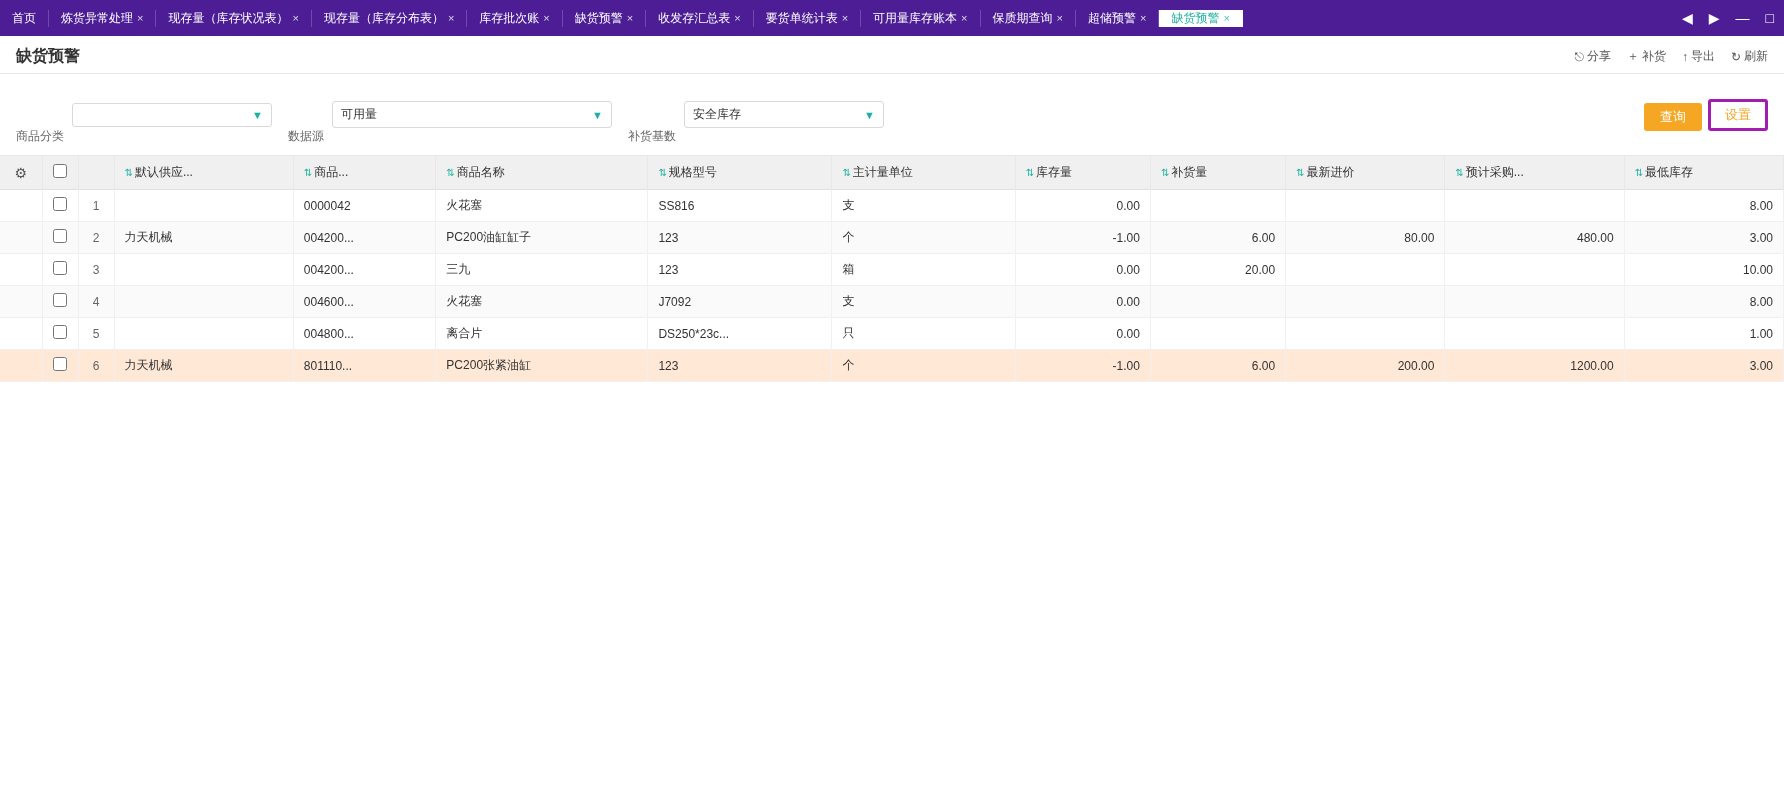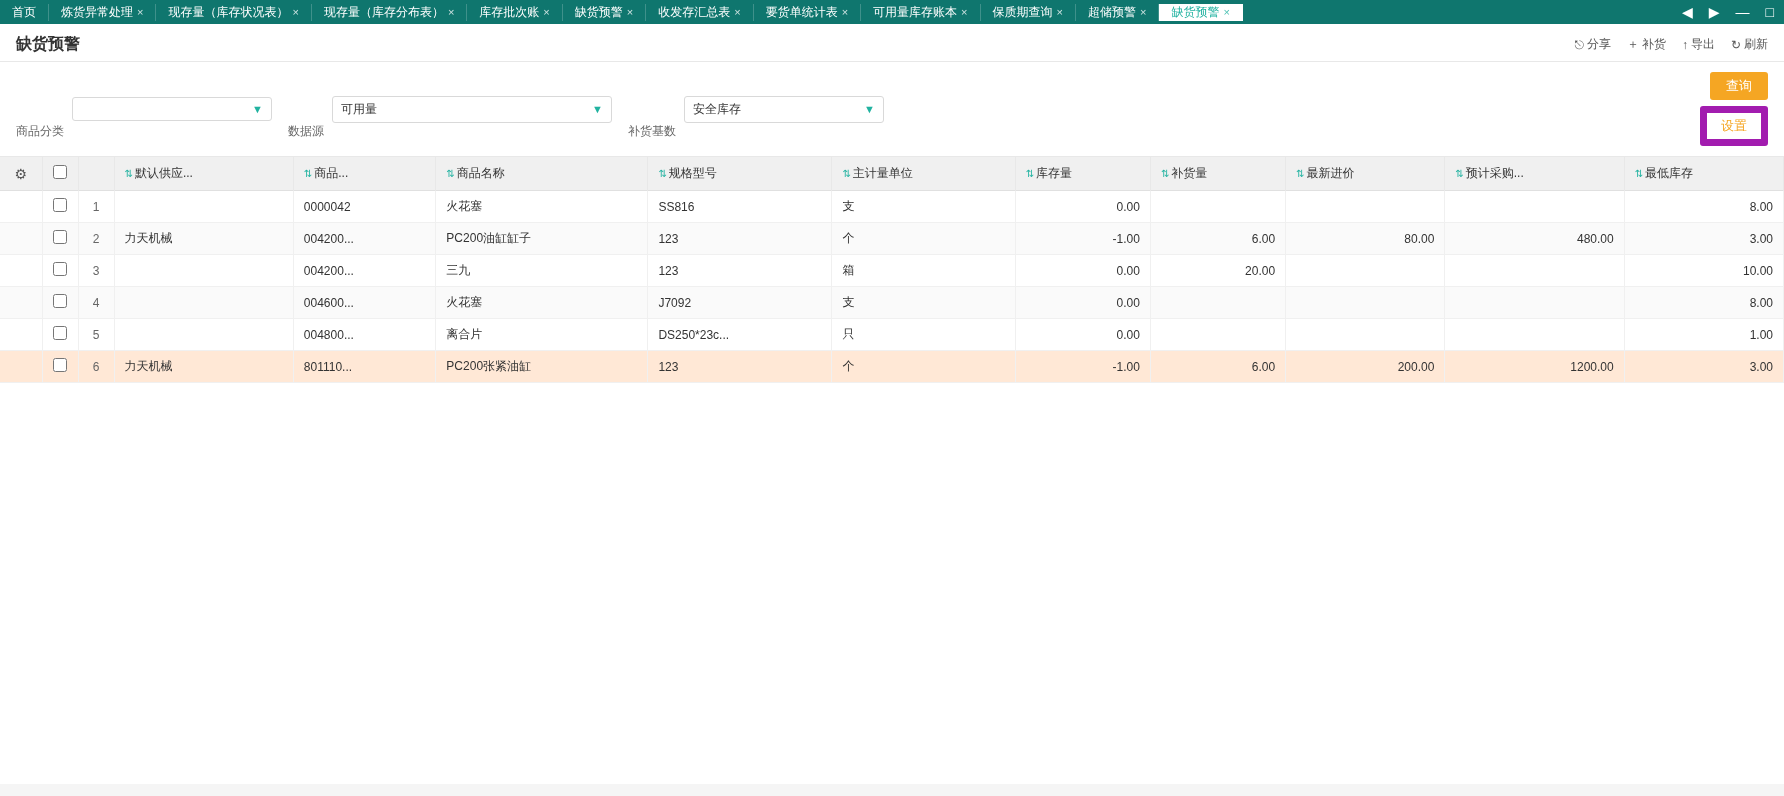--- a/index.html
+++ b/index.html
@@ -2,22 +2,22 @@
 <html><head>
   <meta charset="utf-8">
   <style>
     * { box-sizing: border-box; margin: 0; padding: 0; }
     body { font-family: 'Microsoft YaHei', Arial, sans-serif; font-size: 13px; background: #f5f5f5; color: #333; }
 
     
     .tab-bar {
       display: flex;
       align-items: center;
-      background: #0f766e;
-      height: 24px;
+      background: #4c1d95;
+      height: 36px;
       overflow: hidden;
       position: relative;
     }
     .tab-bar .tab {
       display: flex;
       align-items: center;
       padding: 0 12px;
       height: 100%;
       color: #fff;
       font-size: 12px;
@@ -148,31 +148,31 @@
       border: none;
       border-radius: 3px;
       padding: 5px 16px;
       font-size: 13px;
       cursor: pointer;
       white-space: nowrap;
     }
     .btn-settings {
       background: #fff;
       color: #f5a623;
-      border: 7px solid #a21caf;
+      border: 3px solid #a21caf;
       border-radius: 3px;
       padding: 4px 14px;
       font-size: 13px;
       cursor: pointer;
       white-space: nowrap;
     }
     .btn-group-right {
       margin-left: auto;
       display: flex;
-      flex-direction: column;
+      flex-direction: row;
       gap: 6px;
       align-items: flex-end;
     }
 
     
     .table-container {
       padding: 0;
       overflow-x: auto;
     }
     table {

